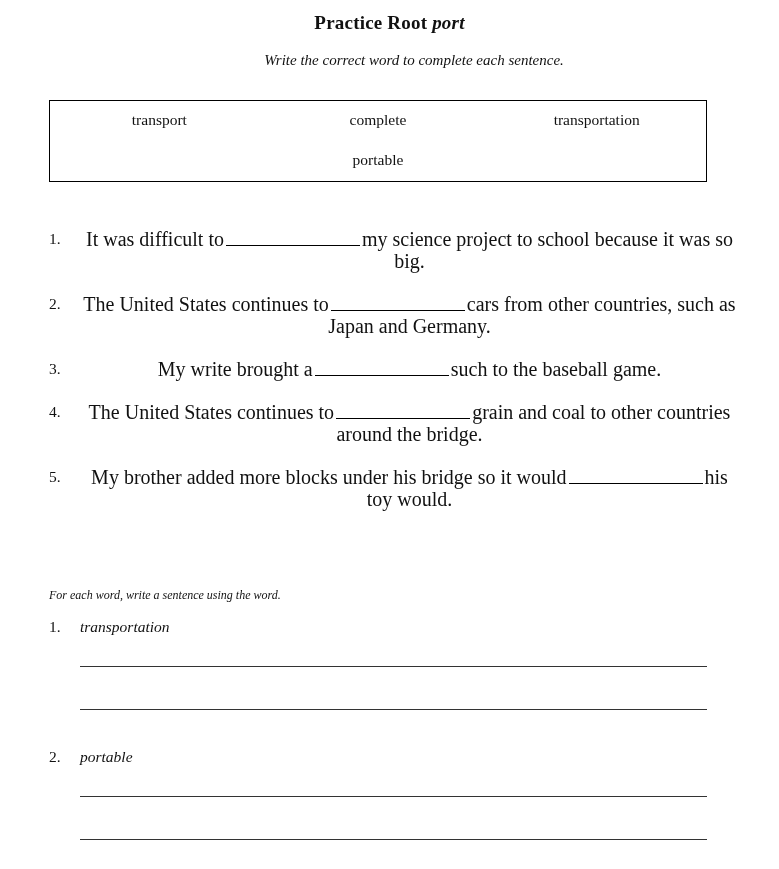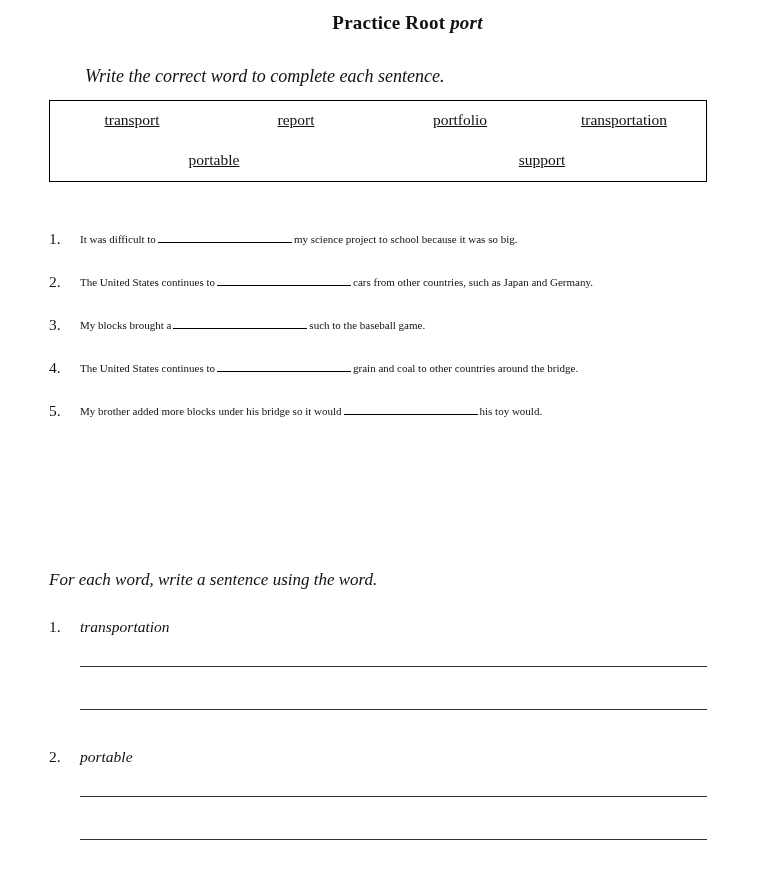--- a/index.html
+++ b/index.html
@@ -14,59 +14,58 @@
     color: #111111;
     overflow: hidden;
     position: relative;
   }
 
   .page {
     position: relative;
     width: 779px;
     height: 869px;
     box-sizing: border-box;
-    padding-left: 36px;
   }
 
   
   .title {
     text-align: center;
     font-size: 19px;
     font-weight: bold;
     letter-spacing: 0.2px;
     margin: 0;
     padding-top: 12px;
   }
   .title .root {
     font-style: italic;
     font-weight: bold;
   }
 
   
   .instruction {
     font-style: italic;
-    font-size: 18px;
+    font-size: 15px;
     margin-left: 49px;
-    margin-top: 32px;
+    margin-top: 18px;
+    text-align: center;
   }
 
   
   .wordbank {
     position: absolute;
     left: 49px;
     top: 100px;
     width: 658px;
     box-sizing: border-box;
     border: 1.4px solid #000000;
     padding: 10px 0 12px 0;
   }
   .wb-row {
     display: flex;
     width: 100%;
-    text-decoration: underline;
   }
   .wb-row + .wb-row {
     margin-top: 22px;
   }
   .wb-cell {
     flex: 1 1 0;
     text-align: center;
     font-size: 15.5px;
   }
 
@@ -84,39 +83,40 @@
     margin-bottom: 21px;
   }
   .sent-num {
     width: 31px;
     flex: 0 0 31px;
     font-size: 15.5px;
     line-height: 22px;
   }
   .sent-text {
     flex: 1 1 auto;
-    font-size: 11px;
-    line-height: 22px;
+    font-size: 20px;
+    line-height: 22px;
+    text-align: center;
   }
   .blank {
     display: inline-block;
     border-bottom: 1.3px solid #000000;
     height: 14px;
     vertical-align: baseline;
     margin: 0 2px;
   }
   .blank-md { width: 134px; }
 
   
   .instruction2 {
     position: absolute;
     left: 49px;
-    top: 570px;
-    font-style: italic;
-    font-size: 17px;
+    top: 588px;
+    font-style: italic;
+    font-size: 12px;
     font-family: Liberation Serif, serif;
   }
   .prompts {
     position: absolute;
     left: 0;
     top: 616px;
     width: 779px;
   }
   .prompt-item {
     margin-bottom: 16px;
@@ -150,45 +150,43 @@
 
 <div class="page">
 
   <h1 class="title"><span>Practice Root </span><span class="root">port</span></h1>
 
   <div class="instruction">Write the correct word to complete each sentence.</div>
 
   <div class="wordbank">
     <div class="wb-row">
       <div class="wb-cell">transport</div>
-      <div class="wb-cell">report</div>
-      <div class="wb-cell">portfolio</div>
+      <div class="wb-cell">complete</div>
       <div class="wb-cell">transportation</div>
     </div>
     <div class="wb-row">
       <div class="wb-cell">portable</div>
-      <div class="wb-cell">support</div>
     </div>
   </div>
 
   <div class="sentences">
 
     <div class="sent-item">
       <div class="sent-num">1.</div>
       <div class="sent-text"><span>It was difficult to</span><span class="blank blank-md"></span><span>my science project to school because it was so big.</span></div>
     </div>
 
     <div class="sent-item">
       <div class="sent-num">2.</div>
       <div class="sent-text"><span>The United States continues to</span><span class="blank blank-md"></span><span>cars from other countries, such as Japan and Germany.</span></div>
     </div>
 
     <div class="sent-item">
       <div class="sent-num">3.</div>
-      <div class="sent-text"><span>My blocks brought a</span><span class="blank blank-md"></span><span>such to the baseball game.</span></div>
+      <div class="sent-text"><span>My write brought a</span><span class="blank blank-md"></span><span>such to the baseball game.</span></div>
     </div>
 
     <div class="sent-item">
       <div class="sent-num">4.</div>
       <div class="sent-text"><span>The United States continues to</span><span class="blank blank-md"></span><span>grain and coal to other countries around the bridge.</span></div>
     </div>
 
     <div class="sent-item">
       <div class="sent-num">5.</div>
       <div class="sent-text"><span>My brother added more blocks under his bridge so it would</span><span class="blank blank-md"></span><span>his toy would.</span></div>

